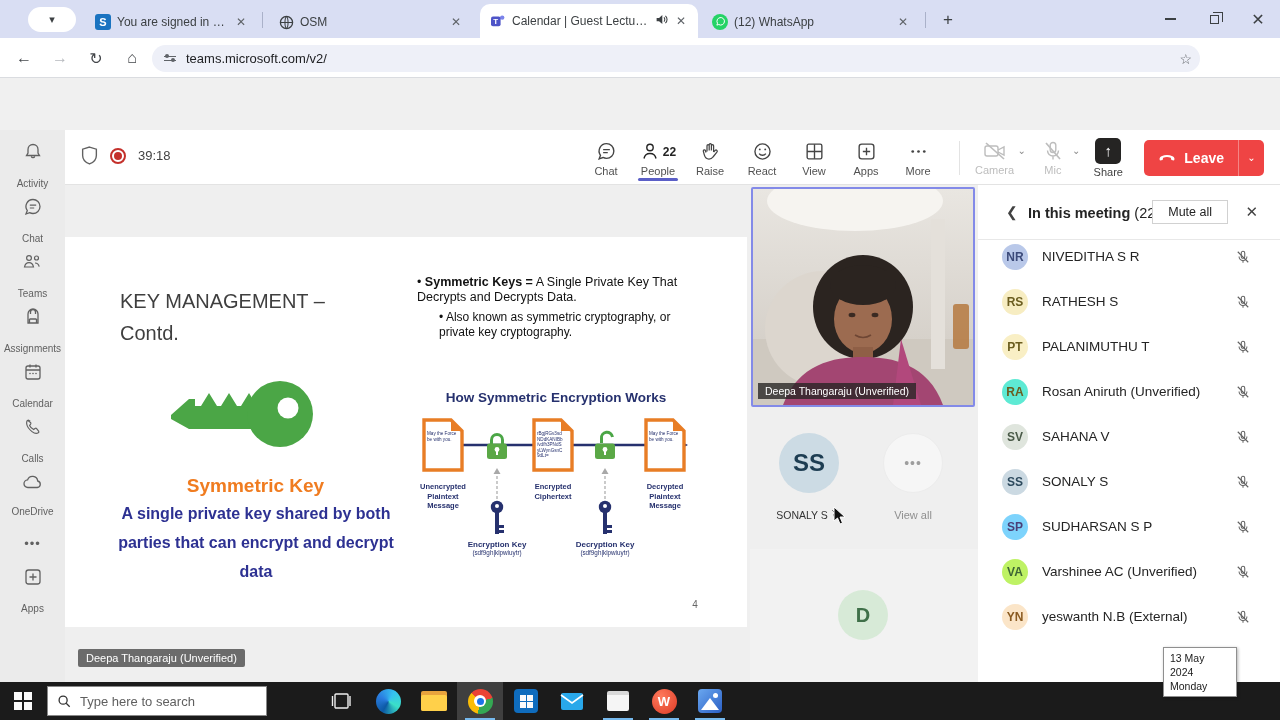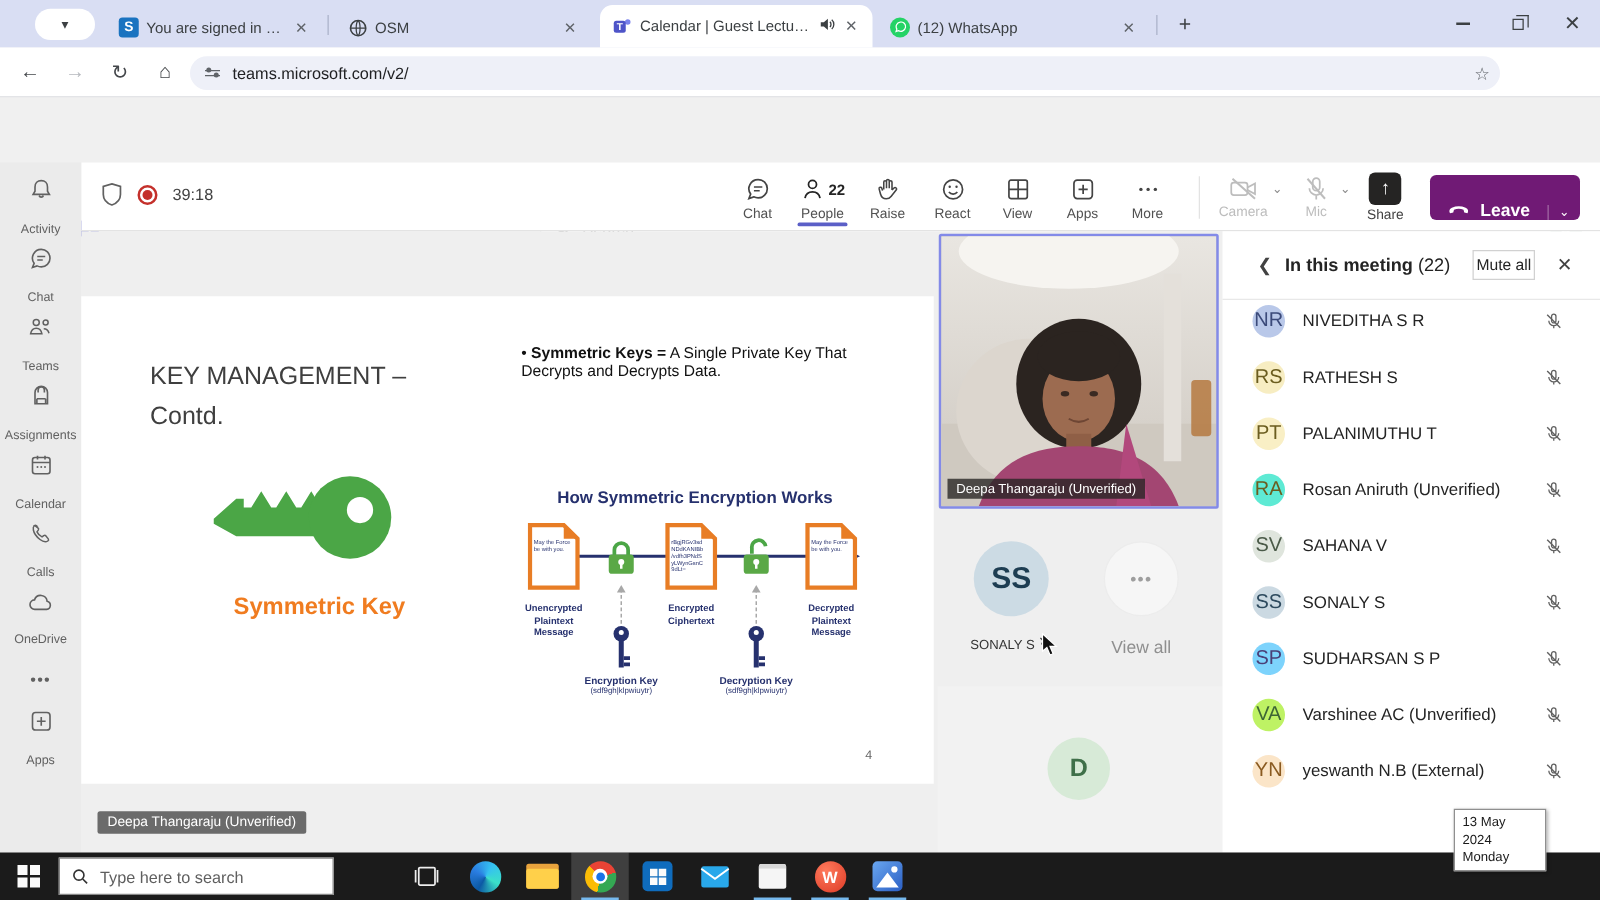--- a/index.html
+++ b/index.html
@@ -101,36 +101,36 @@
 
   .presenterlabel { position:absolute; left:13px; top:464px; background:rgba(96,96,96,.92); color:#fff; font-size:11px; padding:3px 8px; border-radius:2px; }
 
   
   .videotile { position:absolute; left:686px; top:2px; width:224px; height:220px; border:2px solid #838ae8; border-radius:2px; overflow:hidden; background:#d8d4cf; }
   .vname { position:absolute; left:5px; bottom:6px; background:rgba(37,36,35,.78); color:#fff; font-size:10.5px; padding:2px 7px; }
   .circle { border-radius:50%; display:flex; align-items:center; justify-content:center; }
   .ss-big { position:absolute; left:714px; top:248px; width:60px; height:60px; font-size:24px; font-weight:bold; }
   .ss-label { position:absolute; left:690px; top:324px; width:108px; text-align:center; font-size:10.5px; color:#333; }
   .viewall { position:absolute; left:818px; top:248px; width:60px; height:60px; background:#f6f6f6; border:1px solid #ececec; color:#9e9e9e; font-size:14px; letter-spacing:1px; }
-  .viewall-label { position:absolute; left:818px; top:324px; width:60px; text-align:center; font-size:14px; color:#8f8f8f; }
+  .viewall-label { position:absolute; left:818px; top:324px; width:60px; text-align:center; font-size:11px; color:#8f8f8f; }
   .bottomtile { position:absolute; left:685px; top:364px; width:228px; height:133px; background:#f2f2f2; }
   .d-avatar { position:absolute; left:88px; top:41px; width:50px; height:50px; font-size:20px; font-weight:bold; }
 
   
   .ppanel { position:absolute; left:913px; top:0; width:302px; height:497px; background:#fff; }
   .phead { position:absolute; left:0; top:0; width:100%; height:55px; border-bottom:1px solid #e8e8e8; }
   .pback { position:absolute; left:28px; top:19px; font-size:14px; color:#424242; }
   .ptitle { position:absolute; left:50px; top:20px; font-size:14.5px; color:#242424; font-weight:bold; }
   .ptitle .cnt { font-weight:normal; }
-  .muteall { position:absolute; right:52px; top:15px; border:1px solid #d1d1d1; border-radius:0; background:#fff; font-size:12.5px; color:#242424; padding:4px 2px; font-family:inherit; }
+  .muteall { position:absolute; right:52px; top:15px; border:1px solid #d1d1d1; border-radius:0; background:#fff; font-size:12.5px; color:#242424; padding:4px 15px; font-family:inherit; }
   .pclose { position:absolute; right:22px; top:18px; font-size:15px; color:#424242; }
   .plist { position:absolute; left:0; top:55px; width:100%; height:442px; overflow:hidden; }
   .prow { height:45px; display:flex; align-items:center; padding:0 30px 0 24px; }
   .prow:first-child { margin-top:-6px; }
-  .pavatar { width:26px; height:26px; border-radius:50%; display:flex; align-items:center; justify-content:center; font-size:16px; font-weight:normal; flex:0 0 26px;text-align:center; }
+  .pavatar { width:26px; height:26px; border-radius:50%; display:flex; align-items:center; justify-content:center; font-size:12px; font-weight:bold; flex:0 0 26px;text-align:center; }
   .pname { flex:1; margin-left:14px; font-size:13.5px; color:#242424; white-space:nowrap; overflow:hidden; }
 
   
   .taskbar { position:absolute; left:0; top:682px; width:1280px; height:38px; background:#1b1b1b; display:flex; align-items:center; }
   .startbtn { width:46px; height:38px; display:flex; align-items:center; justify-content:center; }
   .winflag { display:grid; grid-template-columns:8px 8px; grid-template-rows:8px 8px; gap:1.5px; }
   .winflag i { background:#fbfbfb; }
   .tsearchbox { width:220px; height:30px; background:#fff; border:1px solid #888; display:flex; align-items:center; padding:0 9px; margin-left:1px; }
   .tsearchbox .ph { font-size:13px; color:#5f5f5f; margin-left:9px; }
   .taskicons { display:flex; margin-left:52px; }
@@ -342,21 +342,21 @@
             <path d="M4.5 10.5a5.5 5.5 0 0 0 11 0M10 16v3.5" fill="none" stroke="#bdbdbd" stroke-width="1.4"></path>
             <line x1="3" y1="3" x2="17" y2="19" stroke="#bdbdbd" stroke-width="1.6"></line>
           </svg>
         <span class="lab">Mic</span>
       </div>
       <span class="chev">⌄</span>
       <div class="sharebtn">
         <span class="box">↑</span>
         <span class="lab">Share</span>
       </div>
-      <div class="leave" style="background-color: #701a75; align-items: flex-end;">
+      <div class="leave" style="background-color: #ef4444;">
         <div class="main">
           <svg width="18" height="10" viewBox="0 0 18 10">
               <path d="M2 7.5C1 6 1.5 4 3.5 3.2a14 14 0 0 1 11 0C16.5 4 17 6 16 7.5l-2.6-.6-.6-2.2a10.5 10.5 0 0 0-7.6 0l-.6 2.2z" fill="#fff"></path>
             </svg>
           <span>Leave</span>
         </div>
         <div class="dd">⌄</div>
       </div>
     </div>
   </div>
@@ -425,28 +425,30 @@
 
   <div class="content">
 
     <div class="slide">
       <div class="slide-title">
         <div>KEY MANAGEMENT –</div>
         <div>Contd.</div>
       </div>
       <div class="bullets">
         <div class="b1"><b>Symmetric Keys =</b><span> A Single Private Key That Decrypts and Decrypts Data.</span></div>
+        <div class="sub-bullet">Also known as symmetric cryptography, or private key cryptography.</div>
       </div>
 
       <svg class="keyimg" width="150" height="78" viewBox="0 0 150 78">
         <path d="M4 40 L22 24 L28 24 L28 31 L34 31 L42 18 L50 31 L54 31 L62 18 L70 31 L74 31 L82 18 L90 31 L96 31 L96 54 L22 54 L4 44 Z" fill="#4ba646"></path>
         <circle cx="113" cy="39" r="33" fill="#4ba646"></circle>
         <circle cx="121" cy="33" r="10.5" fill="#ffffff"></circle>
       </svg>
       <div class="keycaption" style="color: rgb(240, 124, 32);">Symmetric Key</div>
+      <div class="keydesc" style="color: rgb(45, 49, 146);">A single private key shared by both parties that can encrypt and decrypt data</div>
 
       <div class="diagram">
         <div class="dg-title">How Symmetric Encryption Works</div>
         <svg style="position:absolute;left:0;top:28px;" width="276" height="56" viewBox="0 0 276 56">
           <line x1="10" y1="27" x2="258" y2="27" stroke="#26316e" stroke-width="2.4"></line>
           <path d="M258 21 L270 27 L258 33 Z" fill="#26316e"></path>
         </svg>
 
         <div class="doc" style="left:4px;">
           <svg width="42" height="54" viewBox="0 0 42 54">

